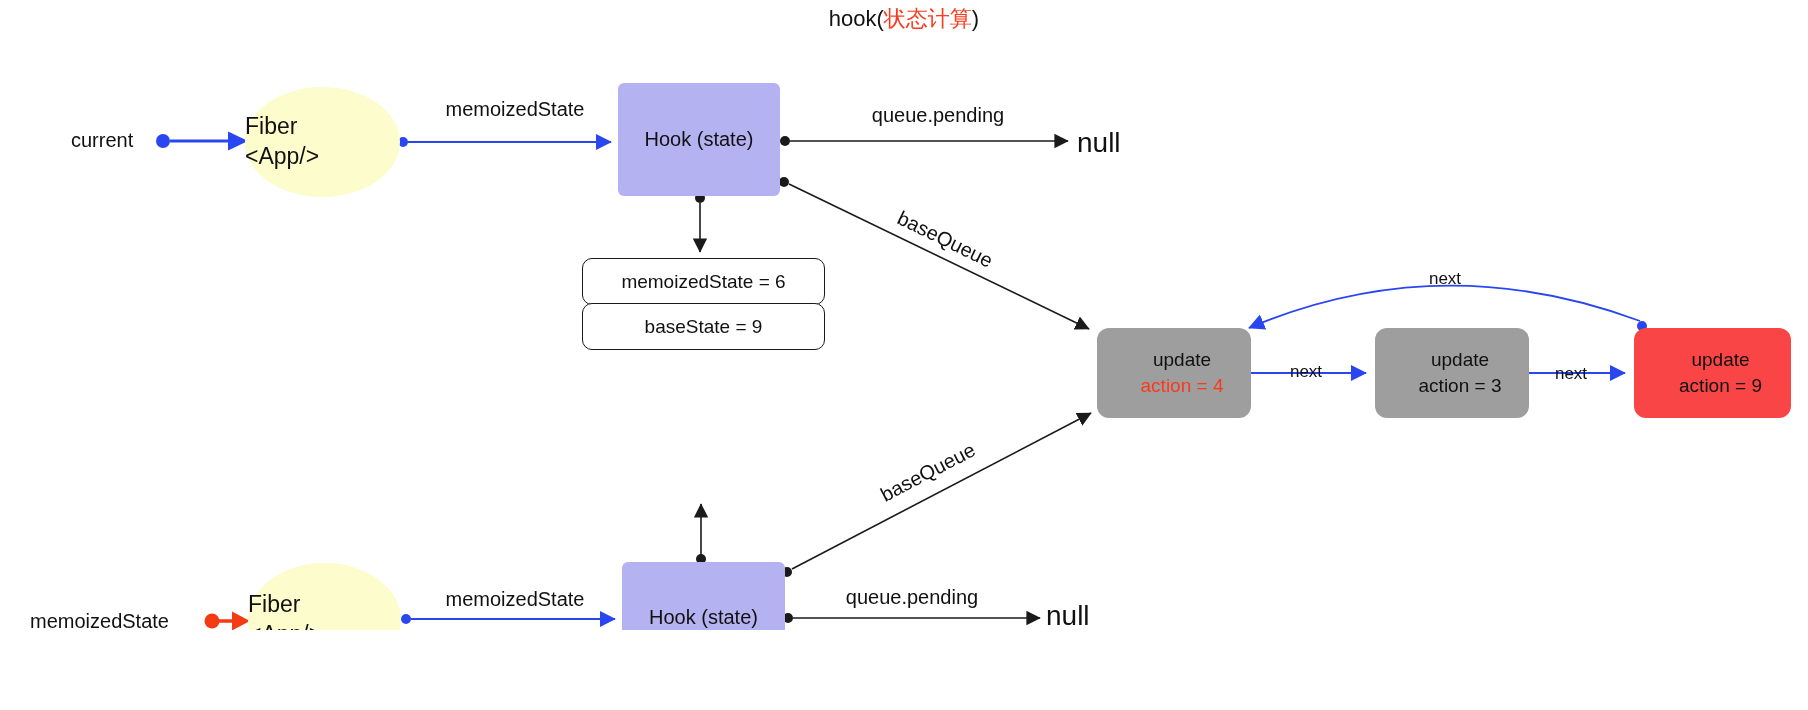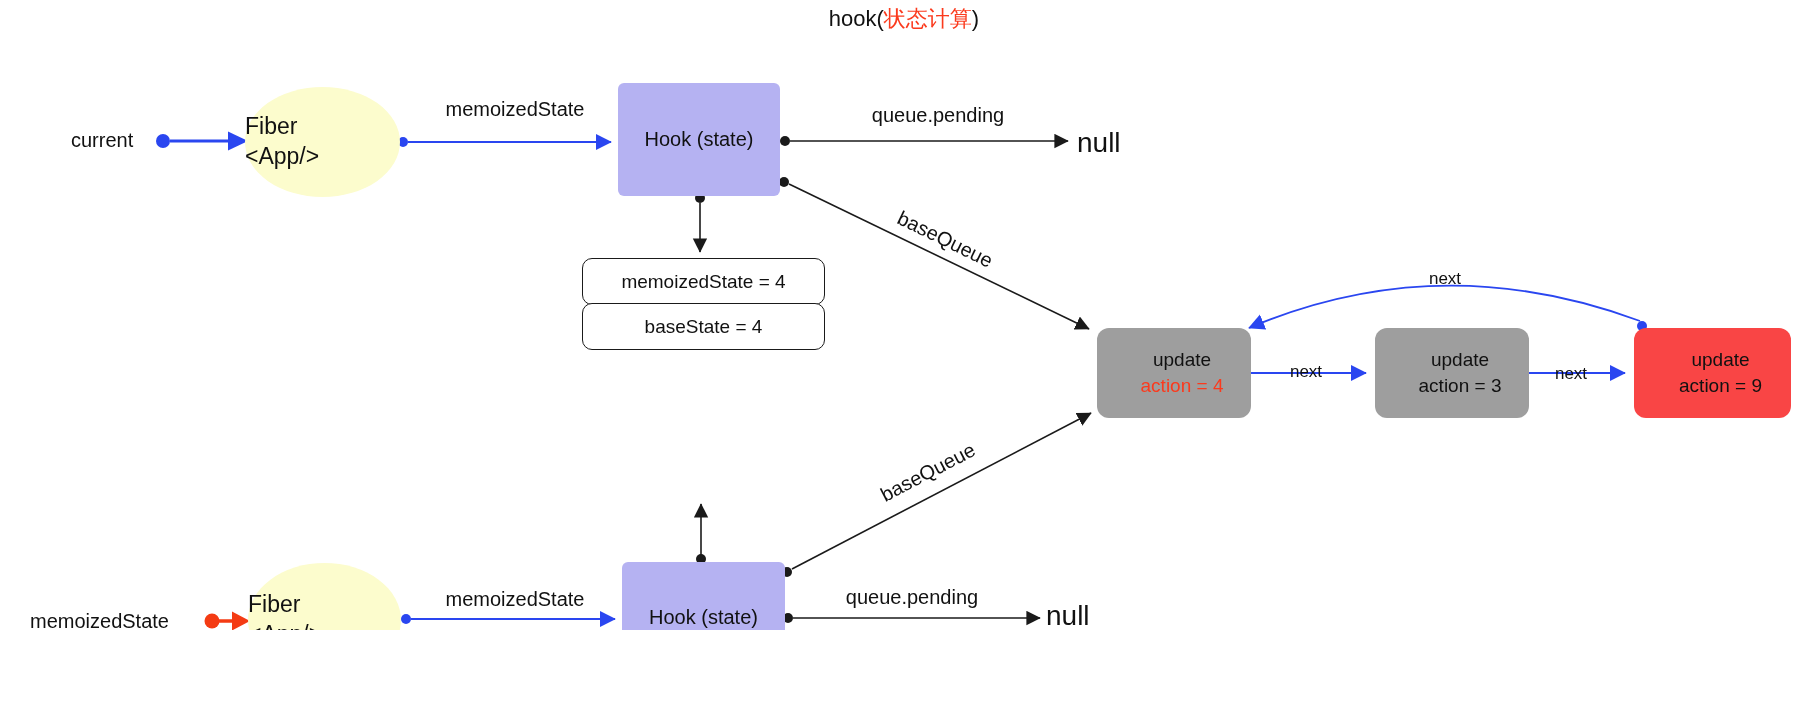--- a/index.html
+++ b/index.html
@@ -154,22 +154,22 @@
 
   <div class="abs edge-label" style="left:843px;top:104px;width:190px;">queue.pending</div>
   <div class="abs edge-label" style="left:817px;top:586px;width:190px;">queue.pending</div>
   <div class="abs null-label" style="left:1077px;top:127px;">null</div>
   <div class="abs null-label" style="left:1046px;top:600px;">null</div>
 
   <div class="abs edge-label rot-cw" style="left:865px;top:228px;width:160px;">baseQueue</div>
   <div class="abs edge-label rot-ccw" style="left:848px;top:461px;width:160px;">baseQueue</div>
 
   <div class="abs" style="left:582px;top:258px;">
-    <div class="state-row">memoizedState = 4</div>
-    <div class="state-row">baseState = 4</div>
+    <div class="state-row">memoizedState = 6</div>
+    <div class="state-row">baseState = 9</div>
   </div>
 
   <div class="abs update-box update-gray" style="left:1097px;top:328px;">
     <div>update</div>
     <div class="red-text">action = 4</div>
   </div>
   <div class="abs update-box update-gray" style="left:1375px;top:328px;">
     <div>update</div>
     <div>action = 3</div>
   </div>

